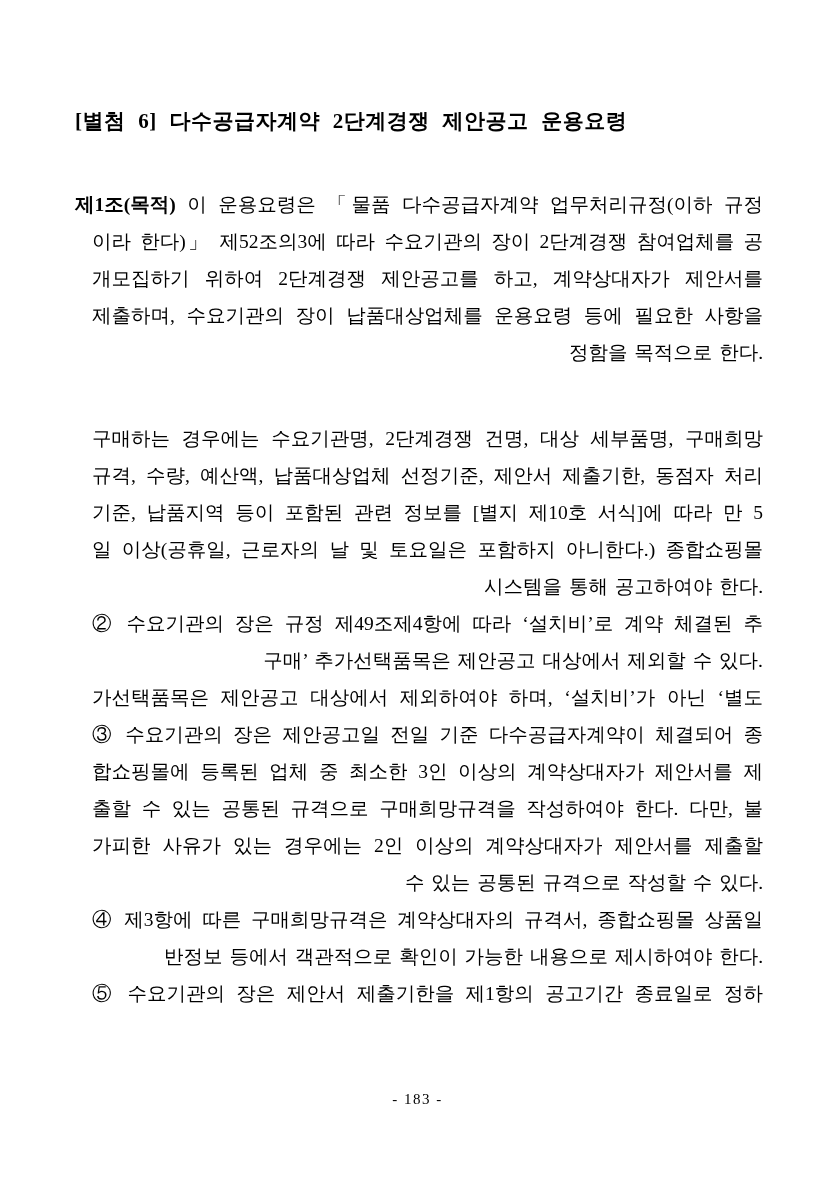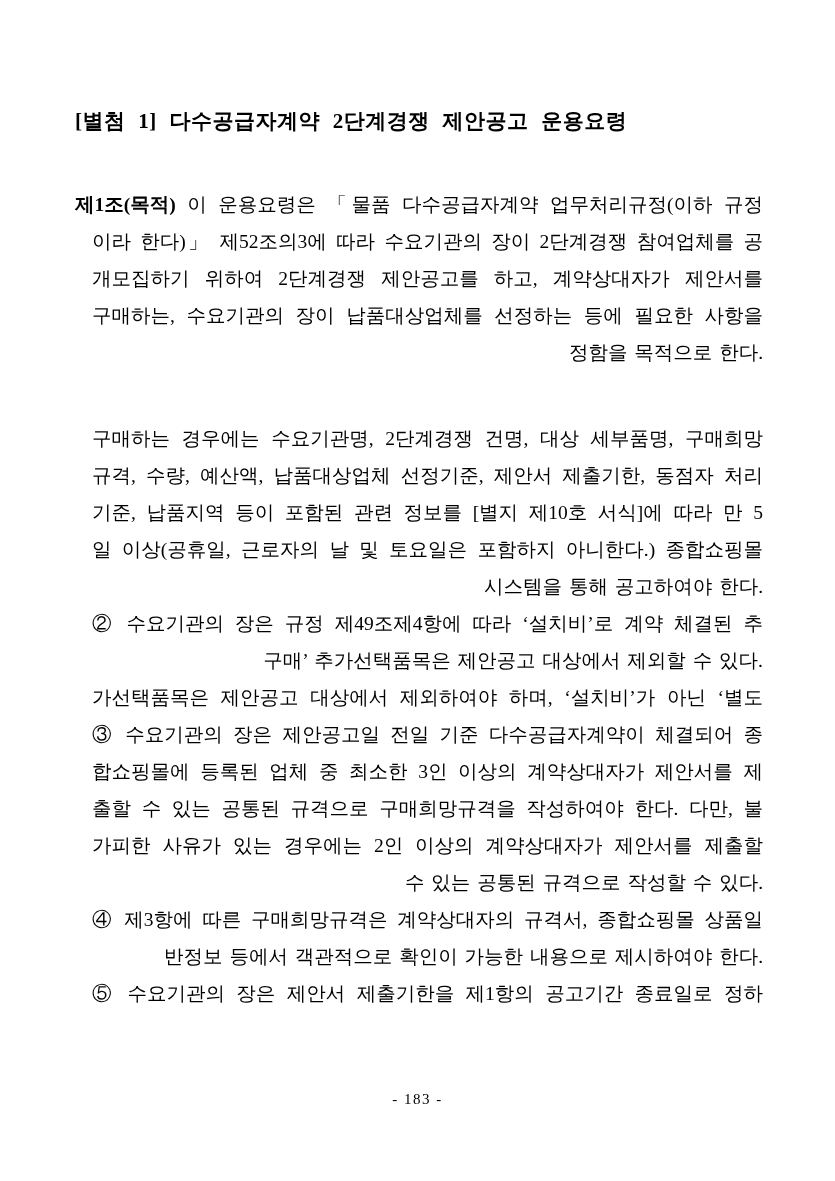--- a/index.html
+++ b/index.html
@@ -53,29 +53,29 @@
     text-align: center;
     font-size: 15px;
     letter-spacing: 1.5px;
     color: #000000;
   }
 </style>
 </head>
 <body>
 
 <div class="page">
-  <h1 class="doc-title">[별첨 1] 다수공급자계약 2단계경쟁 제안공고 운용요령</h1>
+  <h1 class="doc-title">[별첨 6] 다수공급자계약 2단계경쟁 제안공고 운용요령</h1>
 
   <div class="doc-body">
 
   <div class="article">
         <div class="line first justify"><span class="article-heading">제1조(목적)</span> 이 운용요령은 「물품 다수공급자계약 업무처리규정(이하 규정</div>
         <div class="line justify">이라 한다)」 제52조의3에 따라 수요기관의 장이 2단계경쟁 참여업체를 공</div>
         <div class="line justify">개모집하기 위하여 2단계경쟁 제안공고를 하고, 계약상대자가 제안서를</div>
-        <div class="line justify">구매하는, 수요기관의 장이 납품대상업체를 선정하는 등에 필요한 사항을</div>
+        <div class="line justify">제출하며, 수요기관의 장이 납품대상업체를 운용요령 등에 필요한 사항을</div>
         <div class="line">정함을 목적으로 한다.</div>
       </div>
       <div class="article">
         <div class="line justify">구매하는 경우에는 수요기관명, 2단계경쟁 건명, 대상 세부품명, 구매희망</div>
         <div class="line justify">규격, 수량, 예산액, 납품대상업체 선정기준, 제안서 제출기한, 동점자 처리</div>
         <div class="line justify">기준, 납품지역 등이 포함된 관련 정보를 [별지 제10호 서식]에 따라 만 5</div>
         <div class="line justify">일 이상(공휴일, 근로자의 날 및 토요일은 포함하지 아니한다.) 종합쇼핑몰</div>
         <div class="line">시스템을 통해 공고하여야 한다.</div>
         <div class="line justify">② 수요기관의 장은 규정 제49조제4항에 따라 ‘설치비’로 계약 체결된 추</div>
         <div class="line">구매’ 추가선택품목은 제안공고 대상에서 제외할 수 있다.</div>

